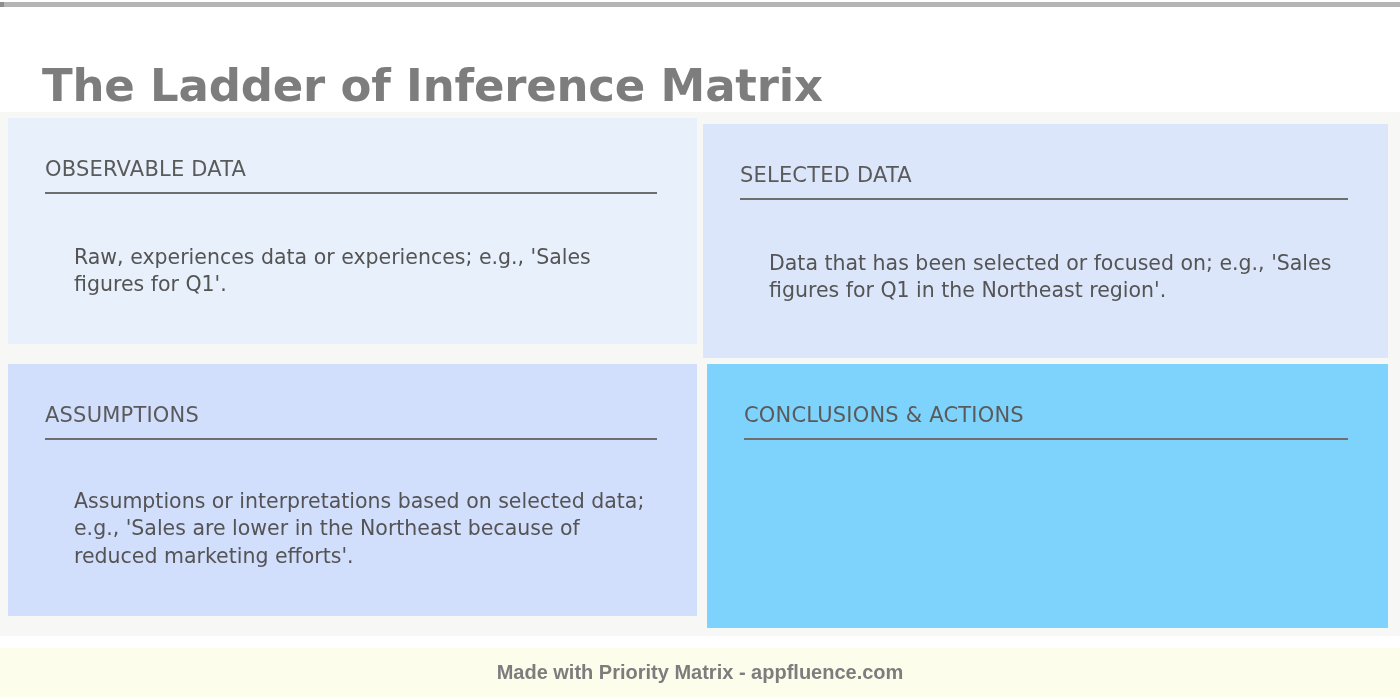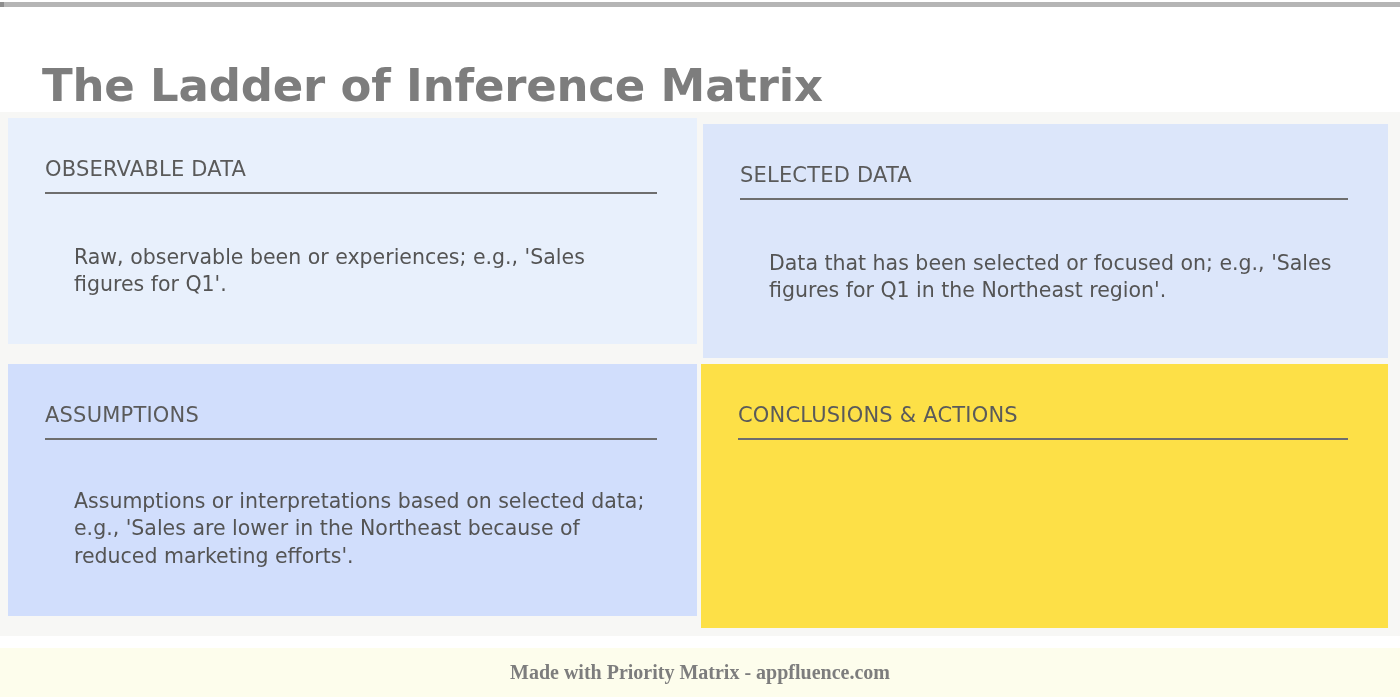--- a/index.html
+++ b/index.html
@@ -82,22 +82,22 @@
   }
   .q-tr {
     background: #dce6fa;
     margin: 12px 12px 0 6px;
   }
   .q-bl {
     background: #d1defc;
     margin: 6px 0 20px 8px;
   }
   .q-br {
-    background: #fde047;
-    margin: 6px 12px 8px 4px;
+    background: #7dd3fc;
+    margin: 6px 12px 8px 10px;
   }
 
   .q-inner {
     padding: 40px 40px 0 37px;
   }
   .q-header {
     font-family: "DejaVu Sans", sans-serif;
     font-size: 21px;
     font-weight: normal;
     color: #5a5a5a;
@@ -130,21 +130,21 @@
     left: 0;
     top: 648px;
     width: 1400px;
     height: 49px;
     background: #fdfdec;
     display: flex;
     align-items: center;
     justify-content: center;
   }
   .footer-text {
-    font-family: Liberation Serif, serif;
+    font-family: Liberation Sans, sans-serif;
     font-size: 20px;
     font-weight: bold;
     color: #7d7d7d;
     white-space: nowrap;
   }
 </style>
 </head>
 <body>
 
 <div class="page">
@@ -156,21 +156,21 @@
   <div class="header">
     <div class="page-title">The Ladder of Inference Matrix</div>
   </div>
 
   <div class="matrix">
 
     <div class="quadrant q-tl">
       <div class="q-inner">
         <div class="q-header">OBSERVABLE DATA</div>
         <div class="q-rule"></div>
-        <div class="q-body">Raw, observable been or experiences; e.g., 'Sales figures for Q1'.</div>
+        <div class="q-body">Raw, experiences data or experiences; e.g., 'Sales figures for Q1'.</div>
       </div>
     </div>
 
     <div class="quadrant q-tr">
       <div class="q-inner">
         <div class="q-header">SELECTED DATA</div>
         <div class="q-rule"></div>
         <div class="q-body">Data that has been selected or focused on; e.g., 'Sales figures for Q1 in the Northeast region'.</div>
       </div>
     </div>

